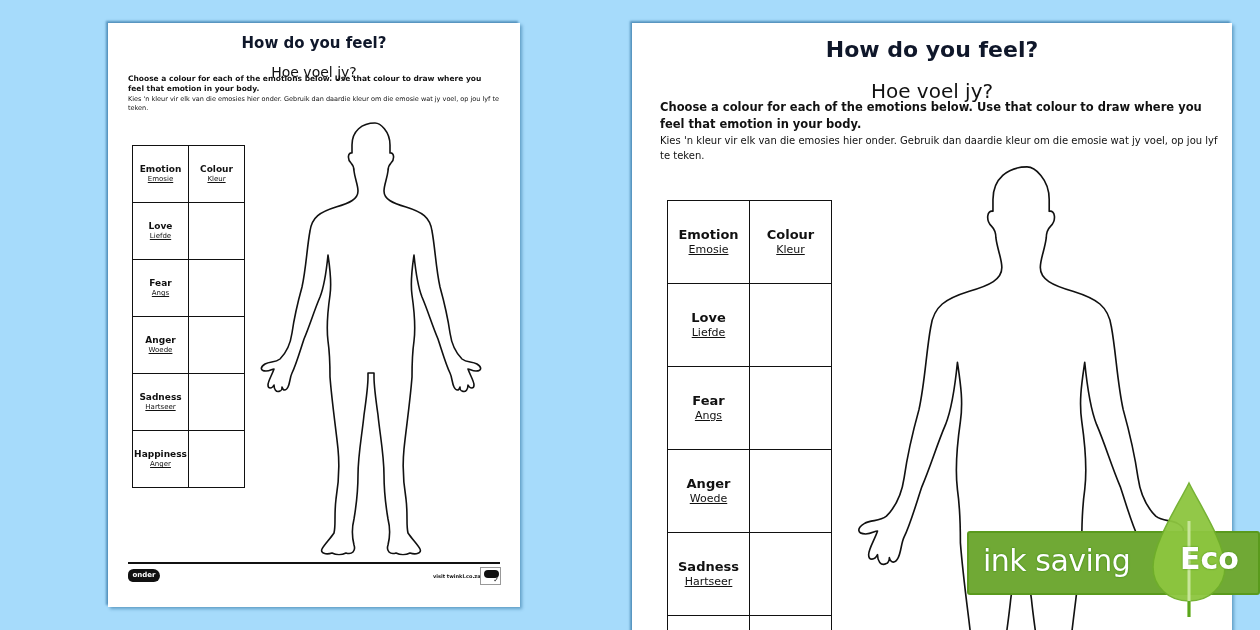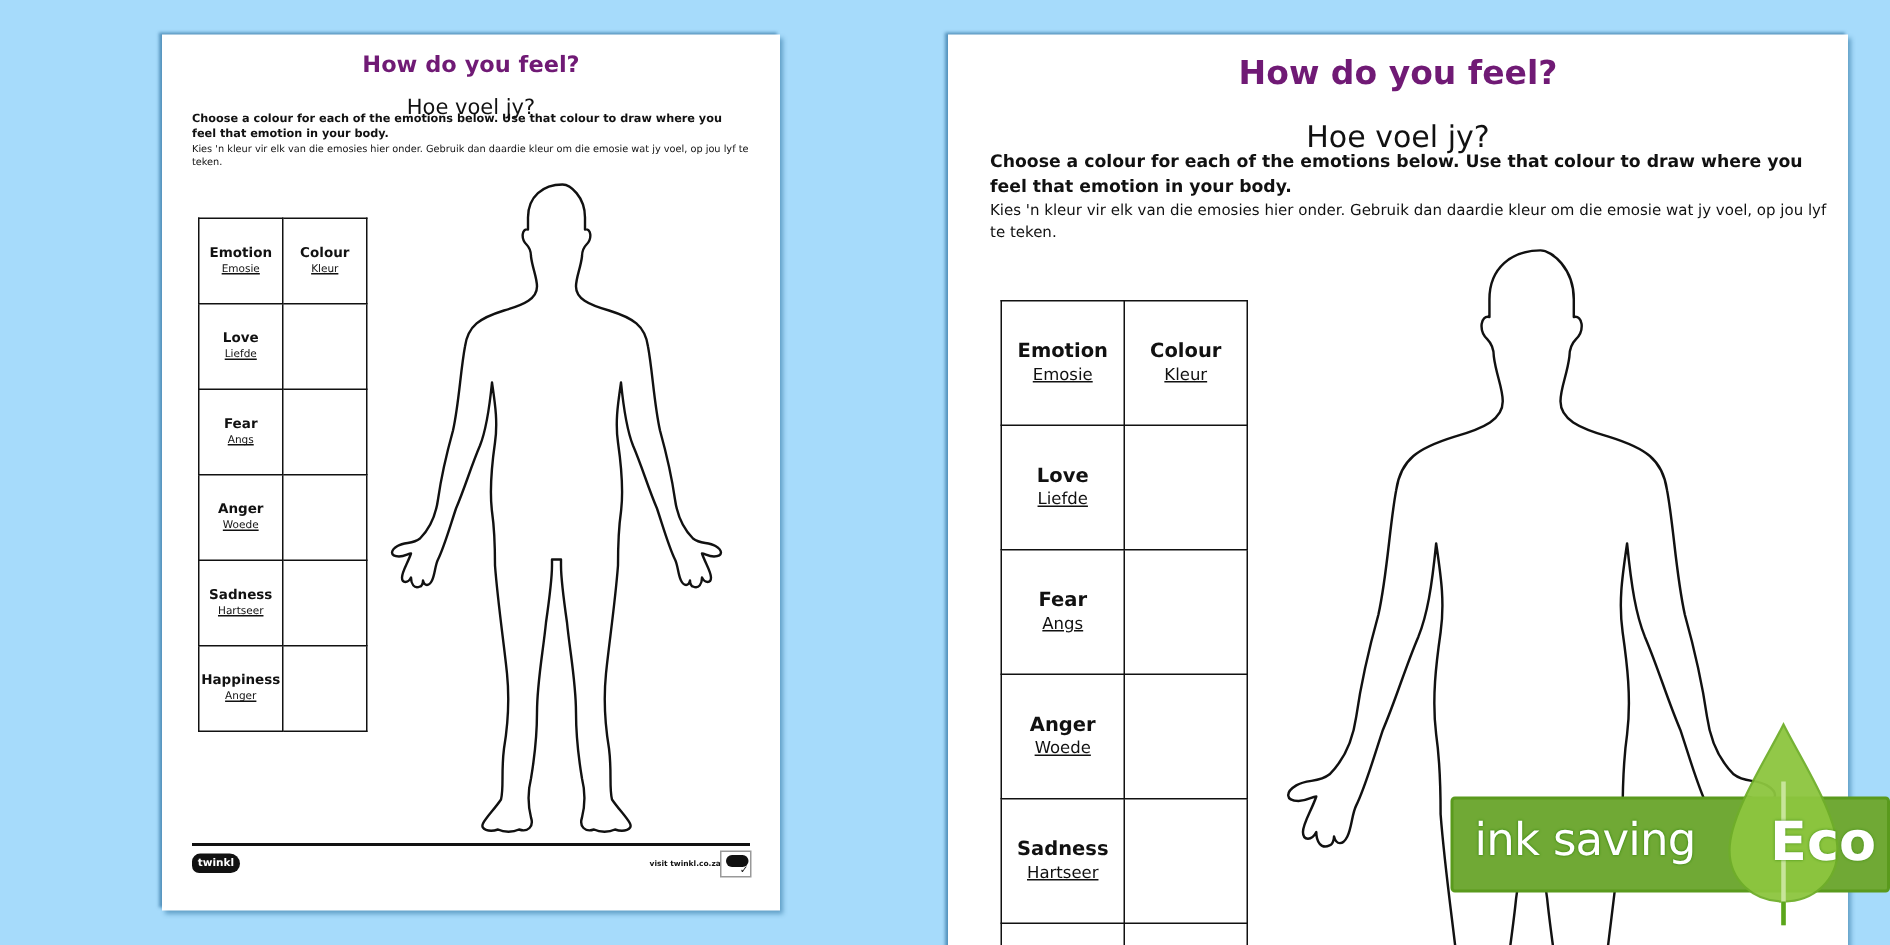--- a/index.html
+++ b/index.html
@@ -15,21 +15,21 @@
       background: #fff;
       box-shadow: -2px -2px 2px rgba(20,90,140,0.55), 2px 2px 3px rgba(20,90,140,0.45);
       overflow: hidden;
     }
     
     #page-left { left: 108px; top: 23px; width: 412px; height: 584px; }
     #page-right { left: 632px; top: 23px; width: 600px; height: 640px; }
 
     .title {
       position: absolute; left: 0; right: 0; text-align: center;
-      font-weight: bold; color: #701a75;
+      font-weight: bold; color: #0f172a;
     }
     .subtitle {
       position: absolute; left: 0; right: 0; text-align: center;
       font-weight: bold; color: #111; margin-top: 12px;
     }
     .instr-en { position: absolute; font-weight: bold; color: #111; }
     .instr-af { position: absolute; color: #111; }
 
     .emo-table {
       position: absolute;
@@ -78,21 +78,21 @@
       background: #70a935; border: 2px solid #5a9a1d; border-radius: 3px;
     }
     #eco .ink {
       position: absolute; left: 16px; top: 12px; font-size: 30px;
       font-family: "DejaVu Sans", sans-serif;
       color: #fff; letter-spacing: -0.5px;
       text-shadow: 0 0 2px #3f8a12, 0 0 1px #3f8a12;
     }
     #eco .leaf { position: absolute; left: 182px; top: -50px; }
     #eco .eco-txt {
-      position: absolute; left: 213px; top: 10px; font-size: 36px; font-weight: bold;
+      position: absolute; left: 213px; top: 10px; font-size: 30px; font-weight: bold;
       color: #fff; text-shadow: 0 0 2px #3f8a12;
     }
   </style>
 </head>
 <body>
 
 <div class="page" id="page-left">
   <div class="title" style="top:11px;font-size:15px;">How do you feel?</div>
   <div class="subtitle" style="top:29px;font-size:14px;font-weight:normal;">Hoe voel jy?</div>
   <div class="instr-en" style="left:20px;top:51px;width:370px;font-size:7.5px;line-height:10px;">Choose a colour for each of the emotions below. Use that colour to draw where you feel that emotion in your body.</div>
@@ -165,21 +165,21 @@
       C162 250 162 236 164 222 C166 206 164 190 162 176 C160 162 162 150 164 136
       C166 156 168 168 172 178 C178 192 182 206 188 220 C192 232 196 246 200 254 C202 258 202 264 204 268
       C206 272 209 272 210 268 C210 270 211 272 212 272 C216 274 218 270 218 266 C220 270 224 270 224 266
       C224 262 220 256 218 250 C220 250 222 252 226 252 C232 252 232 248 227 245 C222 242 217 244 212 240
       C208 236 202 228 200 214 C198 200 195 186 190 168 C186 150 185 128 182 112 C180 98 172 93 156 88
       C142 84 134 80 134 72 C134 66 137 60 138 52 C138 48 139 46 141 44 C145 40 144 33 140 34 L140 26
       C140 12 130 4 125 4 Z"></path>
   </svg>
 
   <div class="footer-line" style="left:20px;top:539px;width:372px;"></div>
-  <div class="logo" style="left:20px;top:546px;width:32px;height:13px;font-size:7px;line-height:13px;">twinkl</div>
+  <div class="logo" style="left:20px;top:546px;width:32px;height:13px;font-size:7px;line-height:13px;">onder</div>
   <div class="visit" style="left:325px;top:550px;">visit twinkl.co.za</div>
   <div class="badge" style="left:372px;top:544px;width:21px;height:18px;">
     <span class="cloud"></span>
       <span class="check">✓</span>
   </div>
 </div>
 
 <div class="page" id="page-right">
   <div class="title" style="top:14px;font-size:22px;">How do you feel?</div>
   <div class="subtitle" style="top:44px;font-size:20px;font-weight:normal;">Hoe voel jy?</div>

